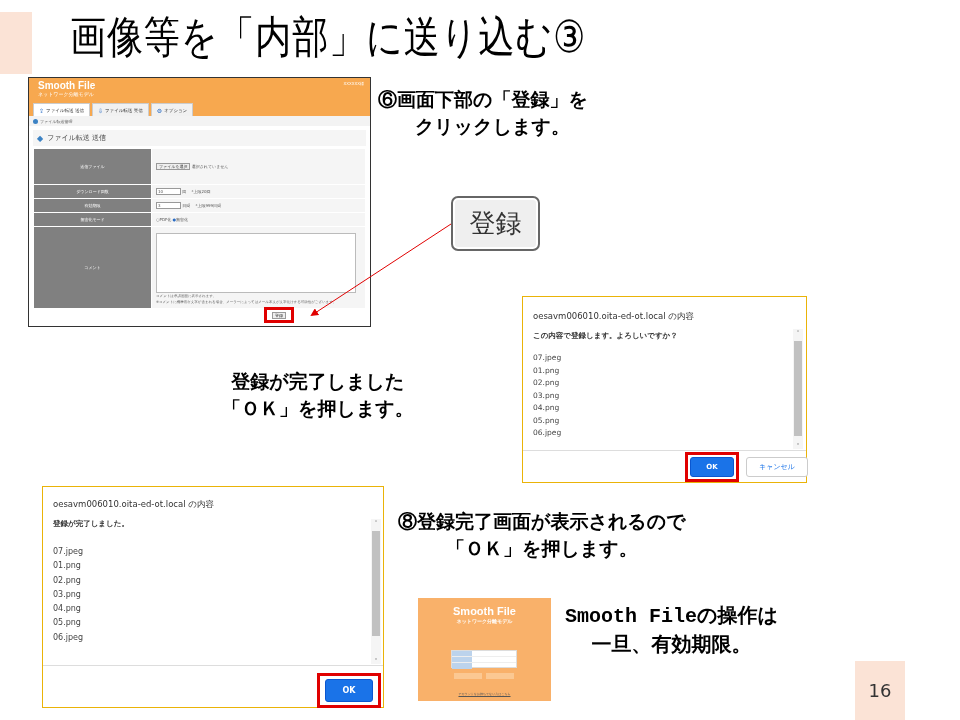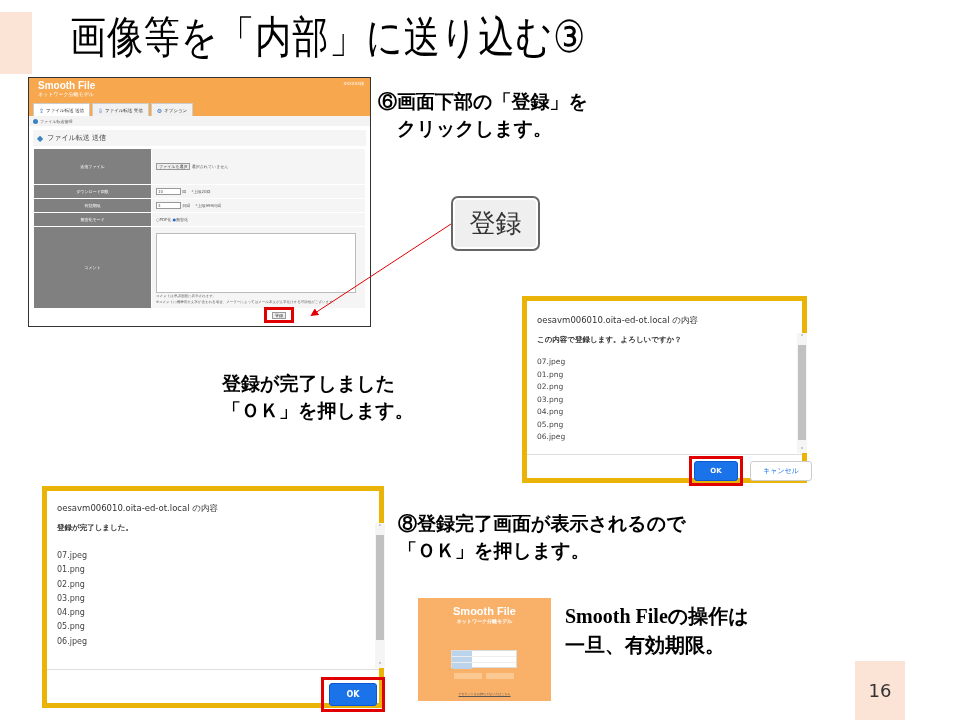--- a/index.html
+++ b/index.html
@@ -28,32 +28,32 @@
   .sf-label { background: #808080; color: #fff; width: 118px; text-align: center; }
   .sf-value { background: #f5f5f5; color: #555; padding-left: 4px; }
   .sf-btn-mini { display: inline-block; border: 1px solid #999; background: #eee; padding: 0 2px; font-size: 4px; color: #333; }
   .sf-input-mini { display: inline-block; width: 25px; height: 7px; border: 1px solid #999; background: #fff; font-size: 4px; vertical-align: middle; padding-left: 1px; }
   .sf-textarea { display: block; width: 200px; height: 60px; border: 1px solid #bbb; background: #fff; margin-top: 3px; }
   .sf-note { font-size: 3.5px; color: #666; line-height: 5px; margin-top: 1px; }
   .sf-submit-wrap { position: absolute; left: 235px; top: 229px; width: 30px; height: 16px; border: 3px solid #e00000; display: flex; align-items: center; justify-content: center; }
   .sf-submit { font-size: 4px; border: 1px solid #999; background: #eee; padding: 0 2px; color: #333; }
 
   
-  .step { position: absolute; font-weight: bold; font-size: 19px; line-height: 27px; white-space: nowrap; font-family: Liberation Serif, serif; }
+  .step { position: absolute; font-weight: bold; font-size: 19px; line-height: 27px; white-space: nowrap; font-family: Liberation Mono, monospace; text-align: center; }
   .step-6 { left: 378px; top: 88px; }
   .step-7 { left: 222px; top: 370px; }
   .step-8 { left: 398px; top: 510px; }
   .step-final { left: 565px; top: 602px; font-size: 20px; line-height: 29px; }
 
   .zoom-btn { position: absolute; left: 451px; top: 196px; width: 89px; height: 55px; border: 2px solid #666; border-radius: 7px; background: #efefef;
               display: flex; align-items: center; justify-content: center; font-size: 26px; color: #333; box-shadow: inset 0 0 0 2px #fff; }
   .arrow-line { position: absolute; left: 0; top: 0; width: 960px; height: 720px; pointer-events: none; }
 
   
-  .dialog { position: absolute; background: #fff; border: 5px solid #eab308; font-family: "DejaVu Sans", sans-serif; }
+  .dialog { position: absolute; background: #fff; border: 1px solid #eab308; font-family: "DejaVu Sans", sans-serif; }
   .dlg-confirm { left: 522px; top: 296px; width: 285px; height: 187px; }
   .dlg-done { left: 42px; top: 486px; width: 342px; height: 222px; }
   .dlg-title { font-size: 8.5px; color: #333; position: absolute; left: 10px; }
   .dlg-msg { font-size: 7.5px; color: #333; position: absolute; left: 10px; font-weight: bold; }
   .dlg-files { position: absolute; left: 10px; font-size: 7.5px; color: #444; list-style: none; }
   .dlg-scroll { position: absolute; width: 10px; background: #f5f5f5; }
   .dlg-scroll .thumb { position: absolute; left: 1px; right: 1px; background: #c1c1c1; }
   .dlg-scroll .arr { position: absolute; left: 0; width: 10px; font-size: 6px; color: #666; text-align: center; }
   .dlg-footer-line { position: absolute; left: 0; right: 0; height: 1px; background: #ddd; }
   .ok-wrap { position: absolute; border: 3px solid #e00000; display: flex; align-items: center; justify-content: center; }

